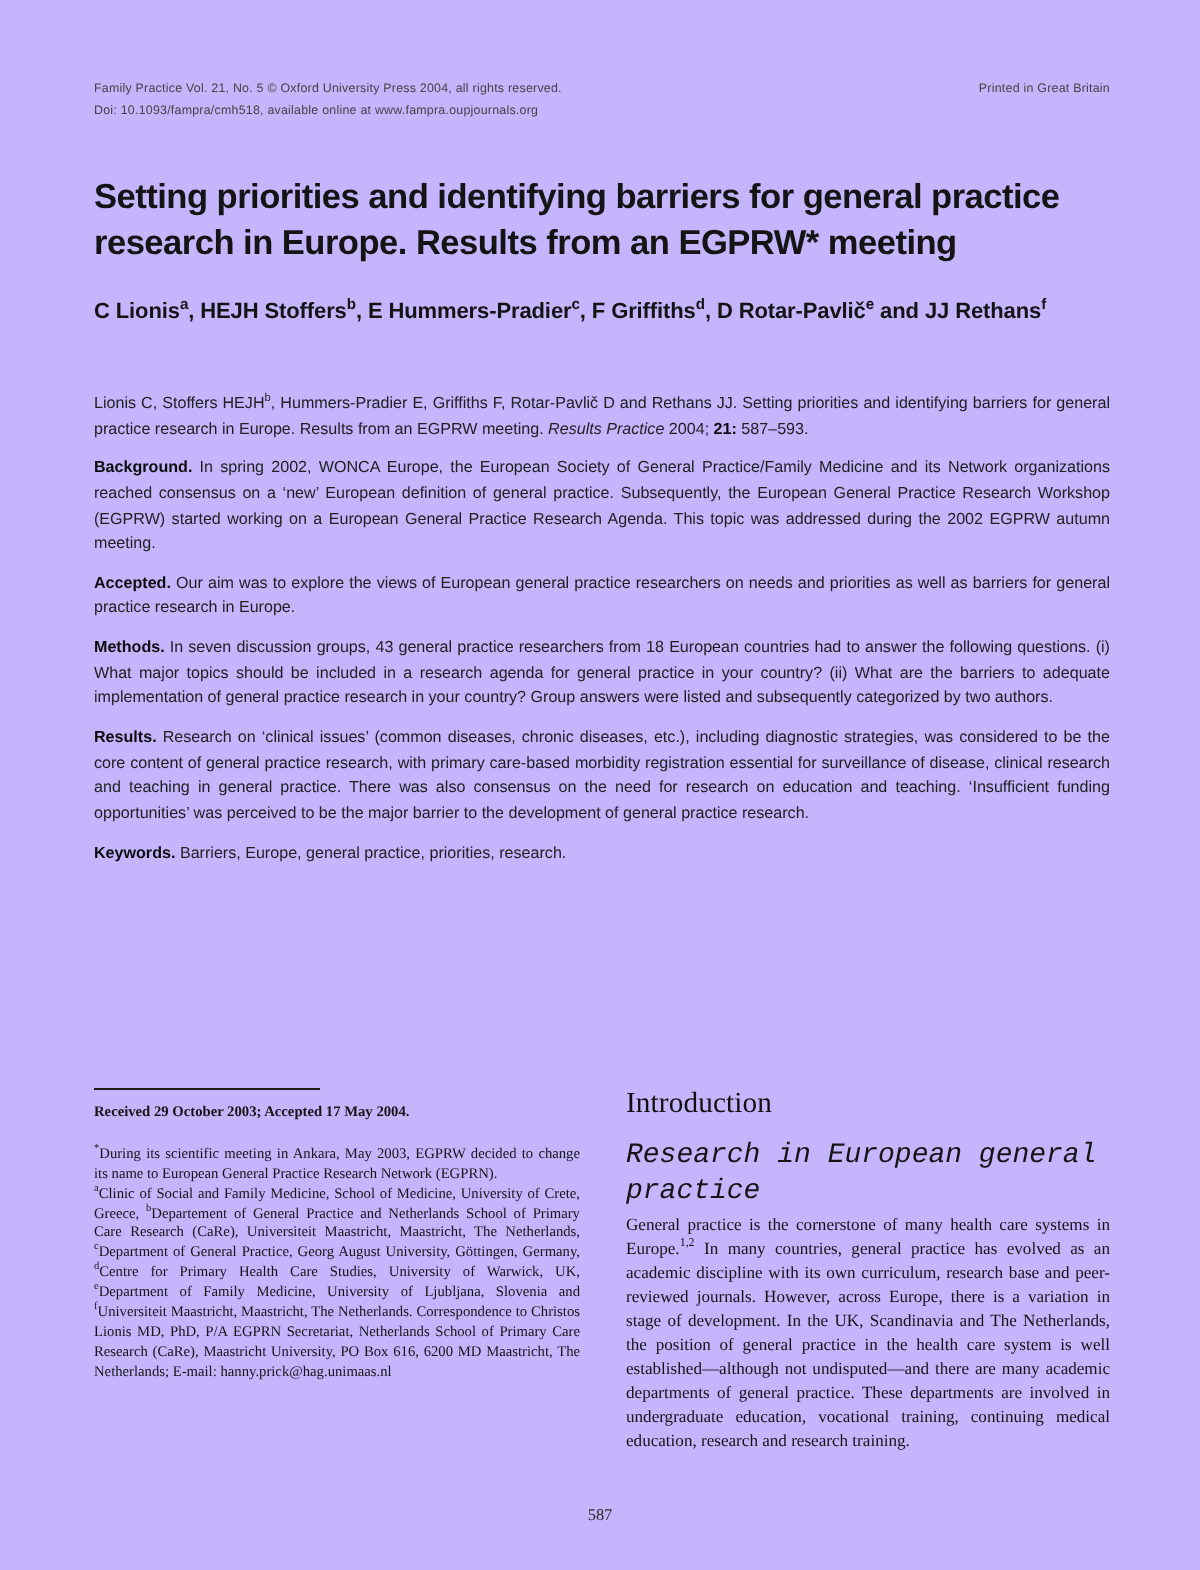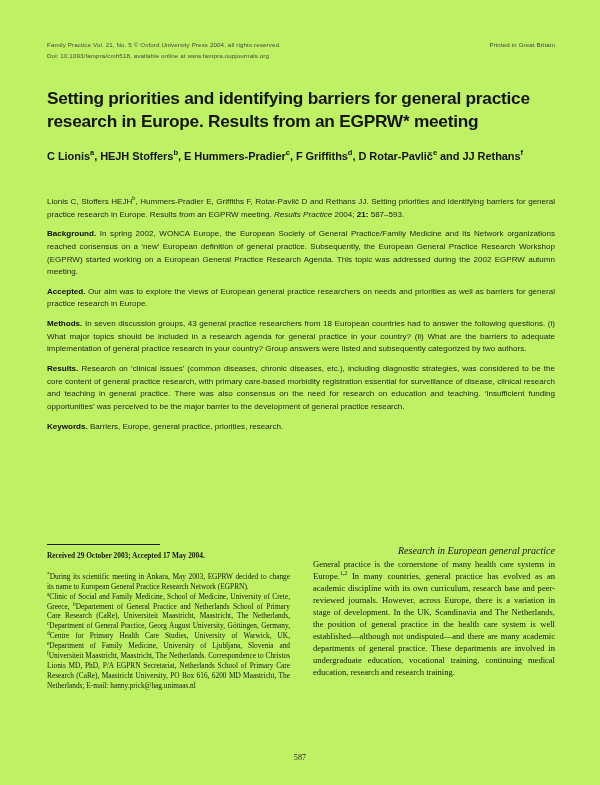--- a/index.html
+++ b/index.html
@@ -13,21 +13,21 @@
     font-family: "Liberation Sans", sans-serif;
     color: #1a1a1a;
     position: relative;
     overflow: hidden;
   }
   .page {
     position: absolute;
     left: 0; top: 0;
     width: 600px;
     height: 785px;
-    background: #bef264;
+    background: #c4b5fd;
   }
 
   
   .runhead {
     position: absolute;
     left: 47px;
     top: 40px;
     width: 508px;
     font-size: 6.2px;
     line-height: 1.75;
@@ -128,27 +128,26 @@
   .sec-head {
     font-family: "Liberation Serif", serif;
     font-size: 14.6px;
     font-weight: normal;
     line-height: 1.1;
     color: #111;
     margin: 0 0 9px 0;
     letter-spacing: 0.005em;
   }
   .subhead {
-    font-family: Liberation Serif, serif;
+    font-family: Liberation Mono, monospace;
     font-style: italic;
-    font-size: 10px;
+    font-size: 14px;
     line-height: 1.3;
     margin: 0 0 1px 0;
     color: #151515;
-    text-align: right;
   }
   .body-text {
     font-family: "Liberation Serif", serif;
     font-size: 8.55px;
     line-height: 1.405;
     color: #141414;
     text-align: justify;
     margin: 0;
   }
   .body-text sup { font-size: 70%; vertical-align: super; line-height: 0; }
@@ -218,20 +217,21 @@
     <div class="col-left">
       <div class="rule"></div>
       <div class="notes">
         <p class="received">Received 29 October 2003; Accepted 17 May 2004.</p>
         <p><sup>*</sup>During its scientific meeting in Ankara, May 2003, EGPRW decided to change its name to European General Practice Research Network (EGPRN).</p>
         <p><sup>a</sup>Clinic of Social and Family Medicine, School of Medicine, University of Crete, Greece, <sup>b</sup>Departement of General Practice and Netherlands School of Primary Care Research (CaRe), Universiteit Maastricht, Maastricht, The Netherlands, <sup>c</sup>Department of General Practice, Georg August University, Göttingen, Germany, <sup>d</sup>Centre for Primary Health Care Studies, University of Warwick, UK, <sup>e</sup>Department of Family Medicine, University of Ljubljana, Slovenia and <sup>f</sup>Universiteit Maastricht, Maastricht, The Netherlands. Correspondence to Christos Lionis MD, PhD, P/A EGPRN Secretariat, Netherlands School of Primary Care Research (CaRe), Maastricht University, PO Box 616, 6200 MD Maastricht, The Netherlands; E-mail: hanny.prick@hag.unimaas.nl</p>
       </div>
     </div>
 
     <div class="col-right">
+      <h2 class="sec-head">Introduction</h2>
       <p class="subhead">Research in European general practice</p>
       <p class="body-text">General practice is the cornerstone of many health care systems in Europe.<sup>1,2</sup> In many countries, general practice has evolved as an academic discipline with its own curriculum, research base and peer-reviewed journals. However, across Europe, there is a variation in stage of development. In the UK, Scandinavia and The Netherlands, the position of general practice in the health care system is well established—although not undisputed—and there are many academic departments of general practice. These departments are involved in undergraduate education, vocational training, continuing medical education, research and research training.</p>
     </div>
 
   </div>
 
   <div class="folio">587</div>
 
 </div>
 

